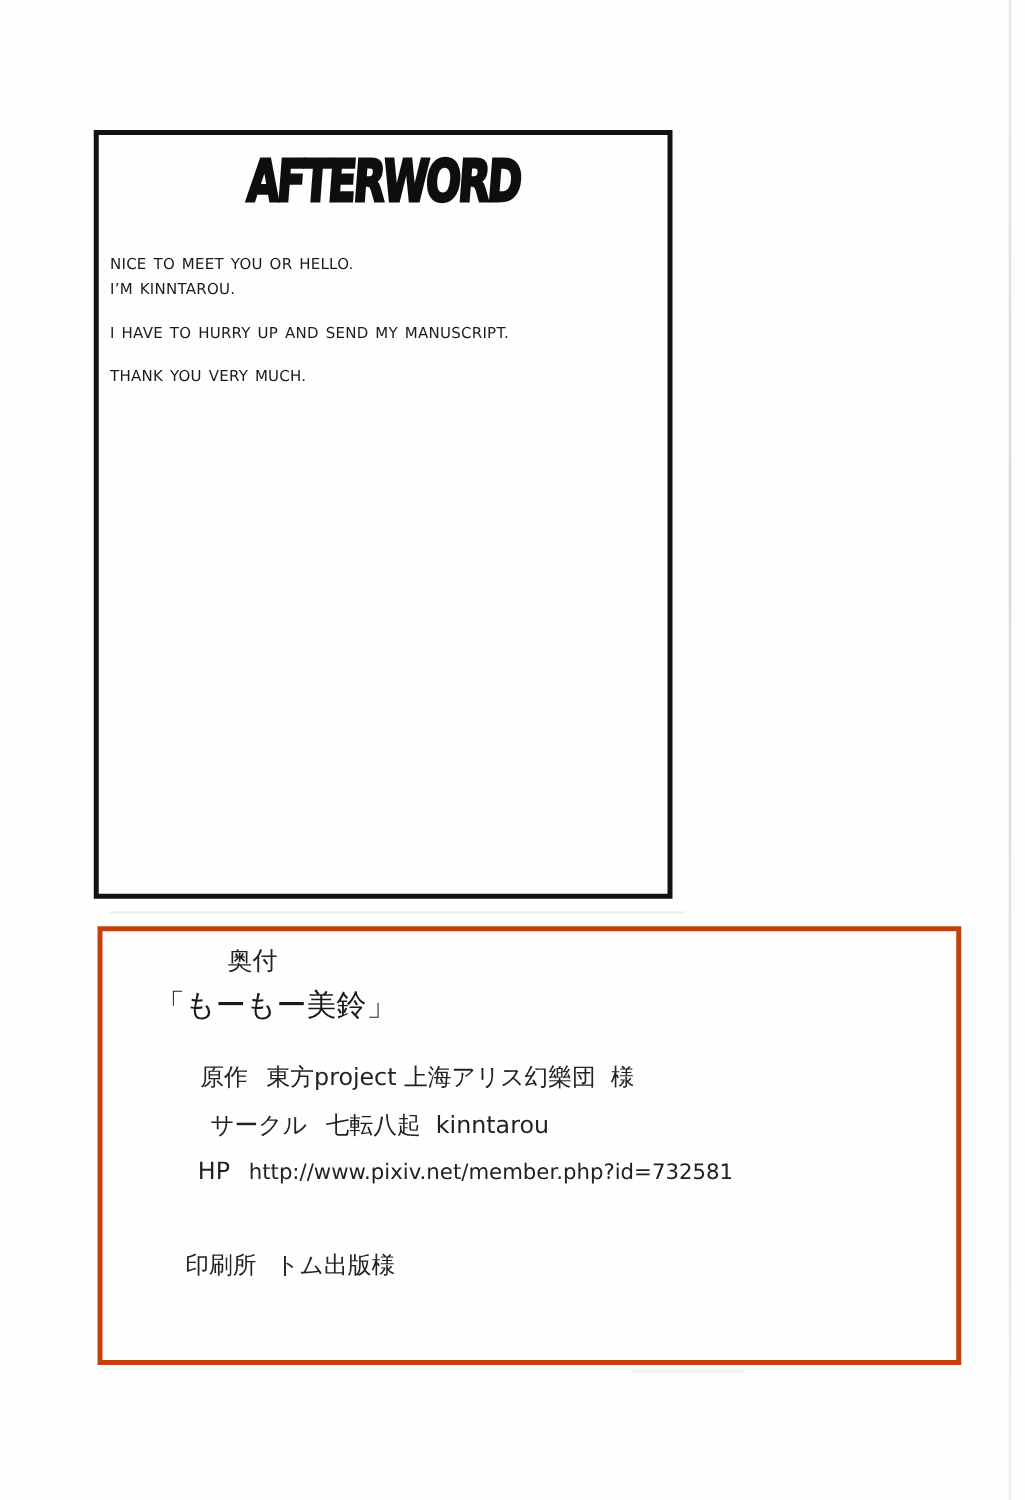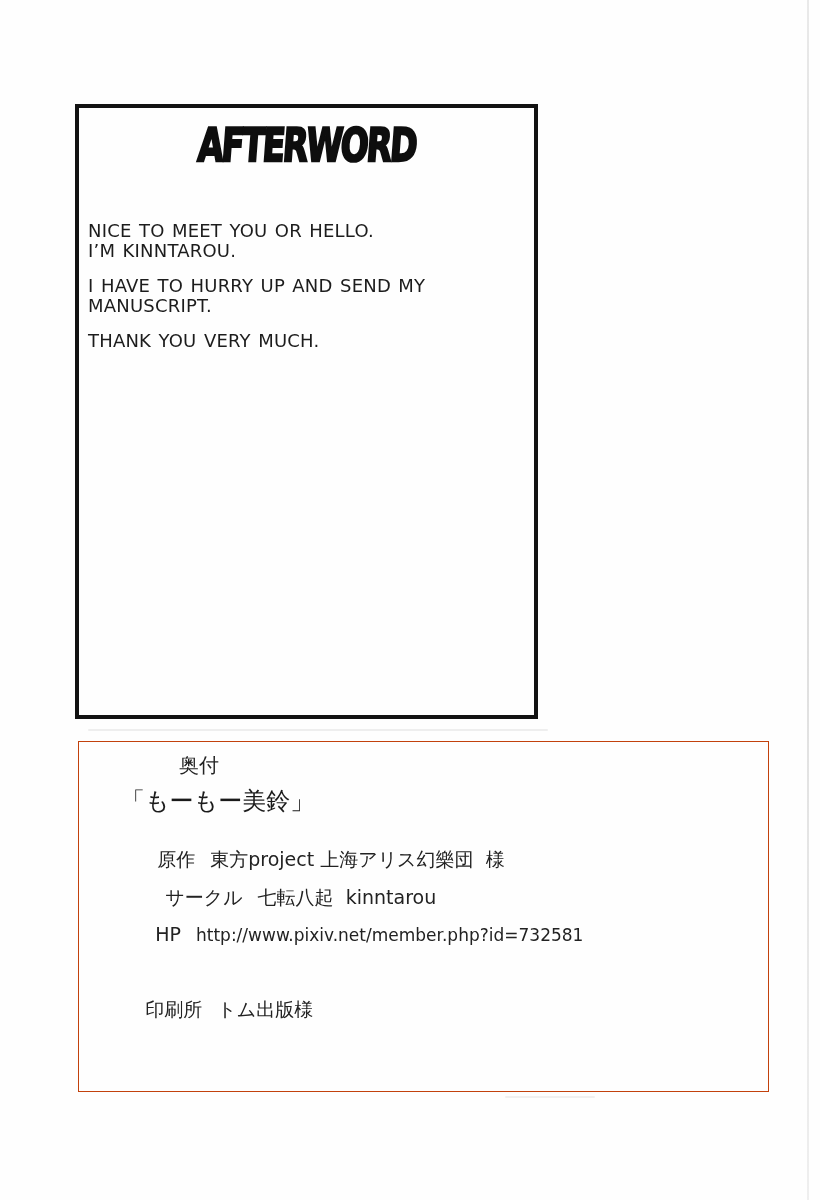--- a/index.html
+++ b/index.html
@@ -74,39 +74,38 @@
     color: #0e0e0e;
     -webkit-text-stroke: 2.4px #0e0e0e;
     transform: scaleX(0.72) skewX(-6deg);
     transform-origin: center;
     white-space: nowrap;
   }
   .afterword-body {
     position: absolute;
     left: 9px;
     top: 93px;
-    font-size: 18px;
+    font-size: 12px;
     line-height: 20px;
     letter-spacing: 0.2px;
     word-spacing: 1.5px;
     color: #1c1c1c;
-    margin-top: 20px;
   }
   .afterword-body p {
     margin: 0 0 15px 0;
   }
 
   
   .colophon-box {
     position: absolute;
     left: 78px;
     top: 741px;
     width: 691px;
     height: 351px;
-    border: 1px solid #c2410c;
+    border: 4px solid #c2410c;
     box-sizing: border-box;
     background: #fefefe;
   }
   .colophon-header {
     position: absolute;
     left: 100px;
     top: 12px;
     font-size: 20px;
     line-height: 22px;
     color: #222;

